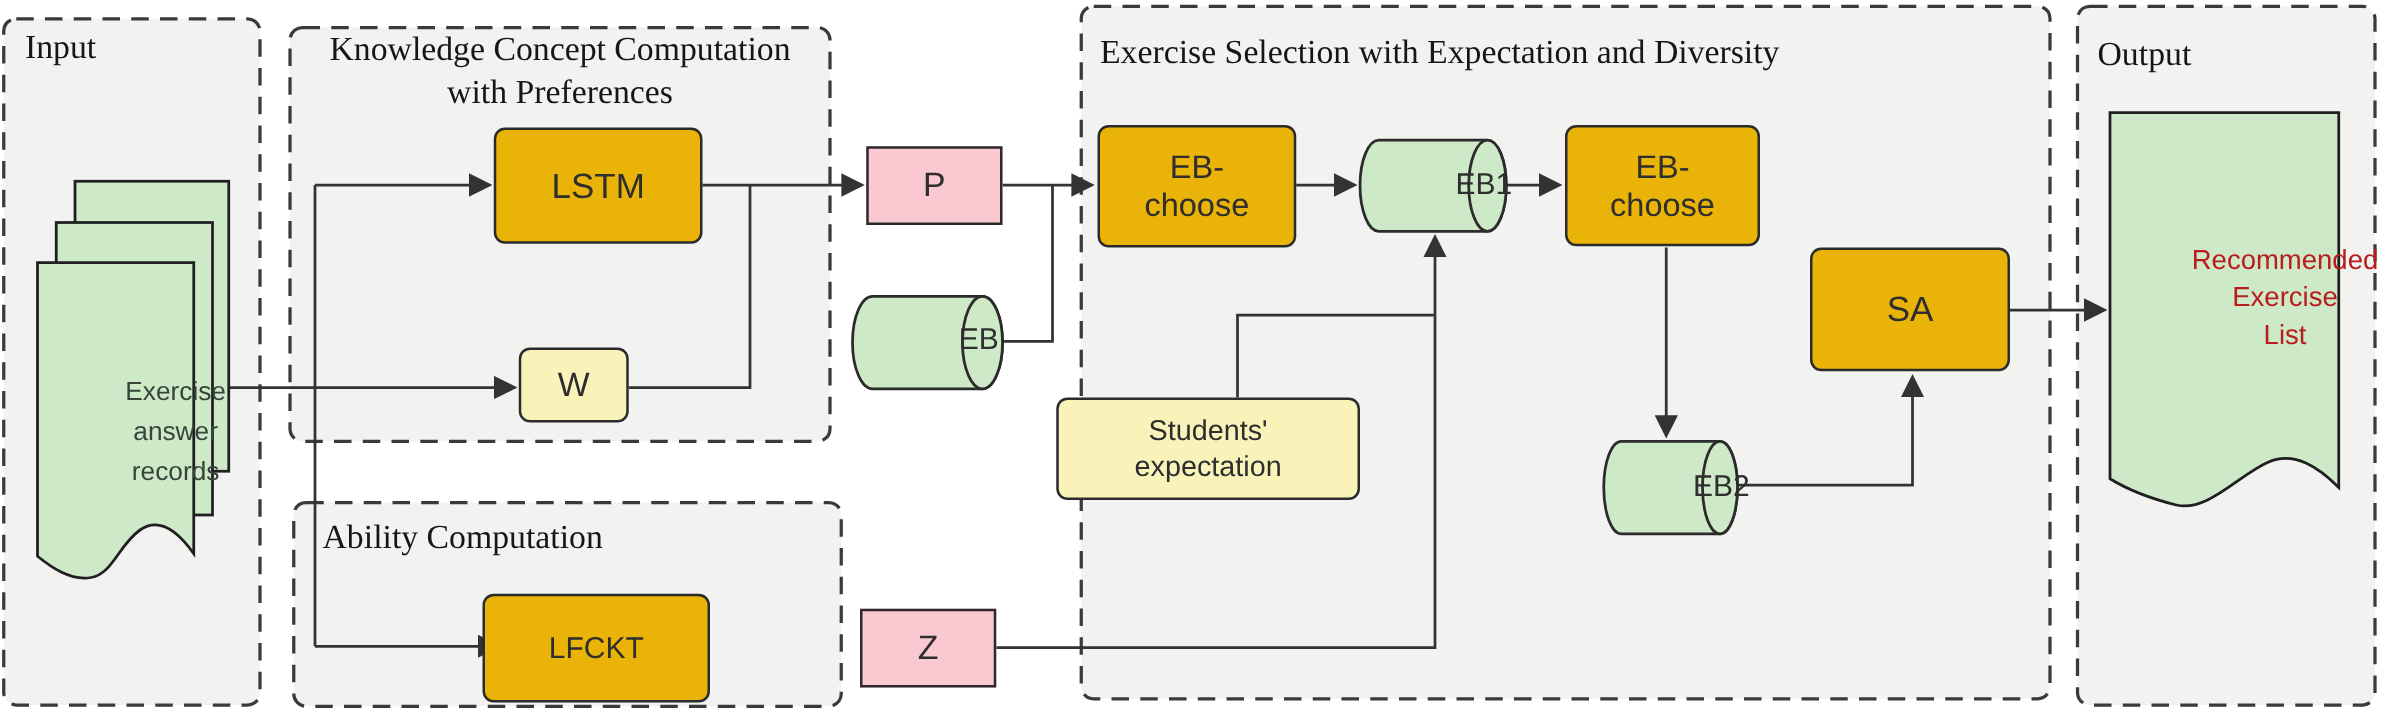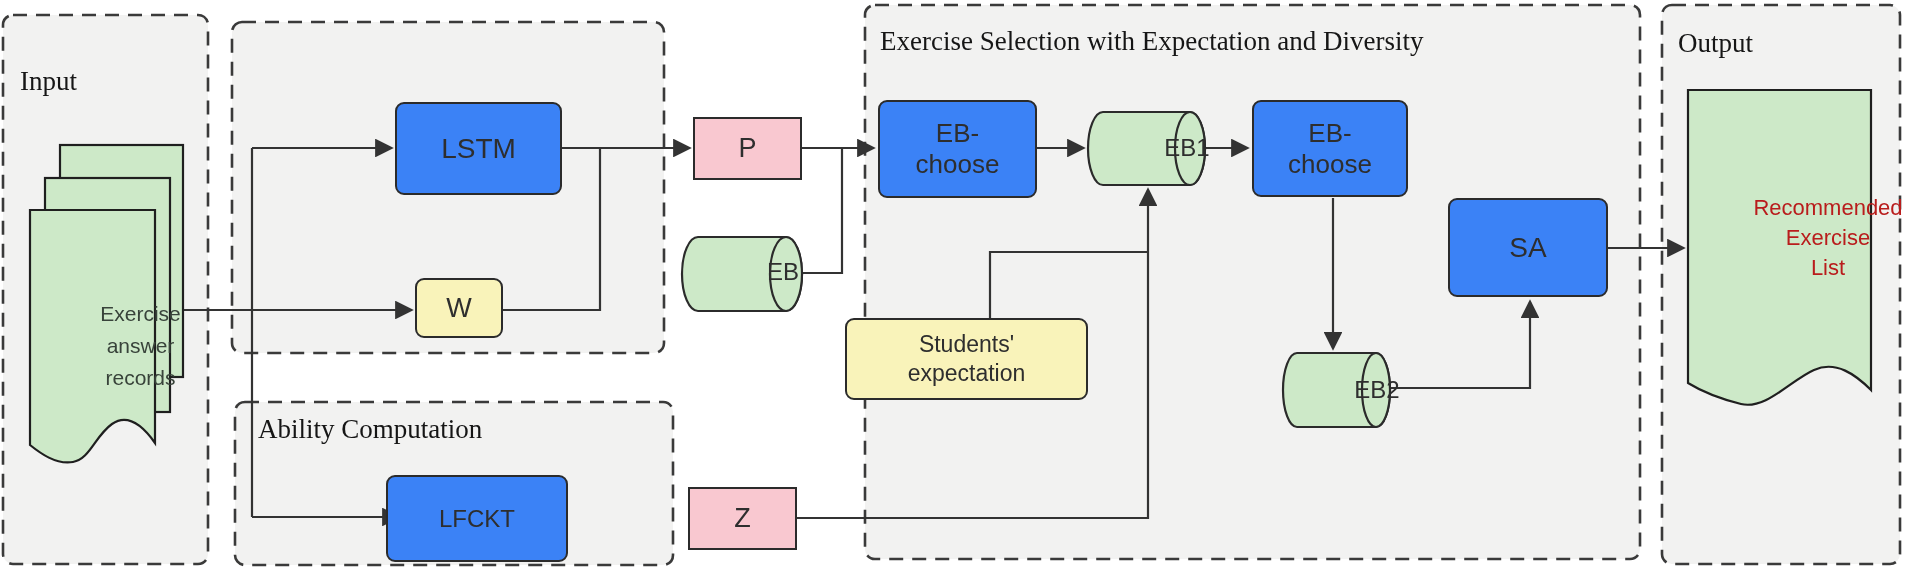--- a/index.html
+++ b/index.html
@@ -13,36 +13,36 @@
   #c-input      {left:3px;    top:15px;  width:205px; height:549px;}
   #c-knowledge  {left:232px;  top:22px;  width:432px; height:331px;}
   #c-ability    {left:235px;  top:402px; width:438px; height:163px;}
   #c-selection  {left:865px;  top:5px;   width:775px; height:554px;}
   #c-output     {left:1662px; top:5px;   width:238px; height:559px;}
 
   .container-title{
     position:absolute; font-family:"Liberation Serif","DejaVu Serif",serif;
     font-size:27px; color:#161616; white-space:pre-line; line-height:34px;
   }
-  #t-input     {left:20px;   top:20px;margin-top:44px;}
+  #t-input     {left:20px;   top:20px;}
   #t-knowledge {left:240px;  top:22px; width:416px; text-align:center;}
   #t-ability   {left:258px;  top:412px;}
   #t-selection {left:880px;  top:24px;}
   #t-output    {left:1678px; top:26px;}
 
   
   svg.layer{position:absolute; left:0; top:0;}
 
   
   .node{
     position:absolute; box-sizing:border-box; border:2px solid #2b2b2b;
     display:flex; align-items:center; justify-content:center;
     text-align:center; white-space:pre-line; z-index:3;
   }
-  .blue  {background:#3b82f6;}
+  .blue  {background:#eab308;}
   .yellow{background:#f9f3ba;}
   .pink  {background:#f9c8d0;}
   .round {border-radius:9px;}
   #n-lstm       {left:395px;  top:102px; width:167px; height:93px; font-size:28px;}
   #n-w          {left:415px;  top:278px; width:88px;  height:60px; font-size:27px;}
   #n-lfckt      {left:386px;  top:475px; width:182px; height:87px; font-size:24px;}
   #n-p          {left:693px;  top:117px; width:109px; height:63px; font-size:27px;}
   #n-z          {left:688px;  top:487px; width:109px; height:63px; font-size:27px;}
   #n-ebchoose1  {left:878px;  top:100px; width:159px; height:98px; font-size:26px; line-height:31px;}
   #n-ebchoose2  {left:1252px; top:100px; width:156px; height:97px; font-size:26px; line-height:31px;}
@@ -122,20 +122,22 @@
 
     <g stroke="#2b2b2b" stroke-width="2.2" fill="#cde9c8">
       <path d="M1297,353 L1376,353 A14,37 0 0 1 1376,427 L1297,427 A14,37 0 0 1 1297,353 Z"></path>
       <ellipse cx="1376" cy="390" rx="14" ry="37"></ellipse>
     </g>
 
     <path d="M1688,90 H1871 V390 C1856,375 1836,360 1814,370 C1791,380 1766,410 1741,404 C1721,399 1701,391 1688,383 Z" stroke="#1f1f1f" stroke-width="2.2" fill="#cde9c8"></path>
   </svg>
 
   <div class="container-title" id="t-input">Input</div>
+  <div class="container-title" id="t-knowledge">Knowledge Concept Computation
+with Preferences</div>
   <div class="container-title" id="t-ability">Ability Computation</div>
   <div class="container-title" id="t-selection">Exercise Selection with Expectation and Diversity</div>
   <div class="container-title" id="t-output">Output</div>
 
   <div class="node blue round" id="n-lstm">LSTM</div>
   <div class="node yellow round" id="n-w">W</div>
   <div class="node blue round" id="n-lfckt">LFCKT</div>
   <div class="node pink" id="n-p">P</div>
   <div class="node pink" id="n-z">Z</div>
   <div class="node blue round" id="n-ebchoose1">EB-

